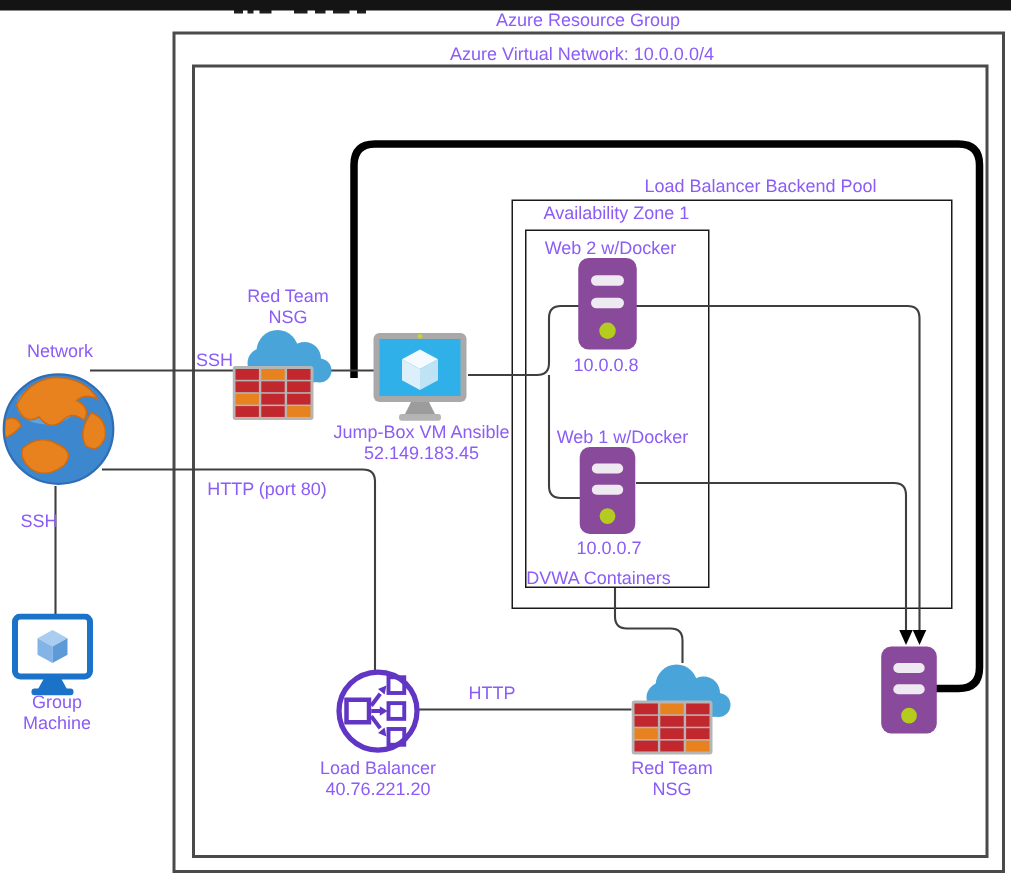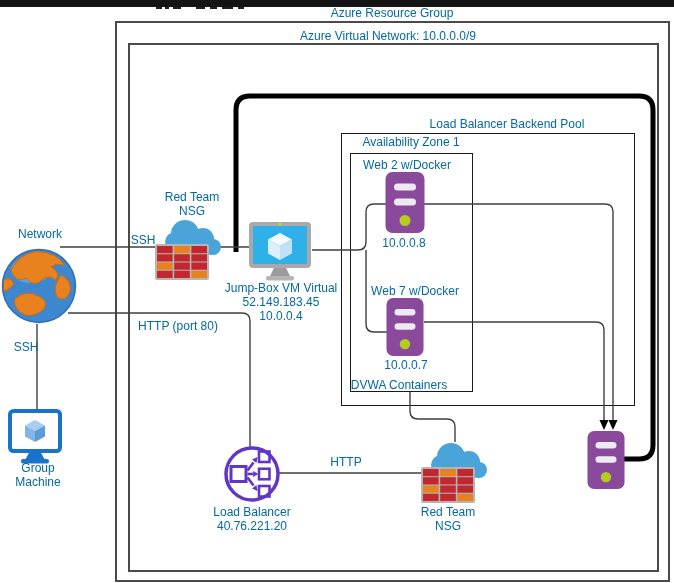--- a/index.html
+++ b/index.html
@@ -3,21 +3,21 @@
 <meta charset="utf-8">
 <style>
   html,body{margin:0;padding:0;background:#fff;}
   #stage{position:relative;width:674px;height:583px;overflow:hidden;background:#fff;
          font-family:"Liberation Sans",sans-serif;}
   
   .box{position:absolute;box-sizing:border-box;background:transparent;}
   .box-outer{border:2px solid #4a4a4a;}
   .box-inner{border:1.5px solid #1a1a1a;}
   
-  .lbl{position:absolute;font-size:12px;line-height:14px;color:#0369a1;
+  .lbl{position:absolute;font-size:12px;line-height:14px;color:#8b5cf6;
        transform:translateX(-50%);white-space:nowrap;text-align:center;z-index:4;}
   
   #wires{position:absolute;left:0;top:0;z-index:2;}
   .icon{position:absolute;z-index:3;}
   #topbar{position:absolute;left:0;top:0;width:674px;height:7px;background:#141414;z-index:6;}
   .frag{position:absolute;background:#1f1f1f;z-index:5;}
   
   .thin{fill:none;stroke:#3f3f3f;stroke-width:1.4px;}
   .thick{fill:none;stroke:#000;stroke-width:5px;}
   .arr{fill:#000;stroke:none;}
@@ -158,48 +158,47 @@
     <polygon class="lb-fill" points="30.2,25.9 35.4,29 30.2,32.1"></polygon>
     <line class="lb-stroke" x1="24.5" y1="32.5" x2="30.5" y2="40.5" stroke-width="2.6"></line>
     <polygon class="lb-fill" points="29,43.6 34.6,46 33.4,40"></polygon>
   </svg>
 
   <svg class="icon" style="left:421px;top:441px" width="72" height="64" viewBox="0 0 72 64">
     <use href="#nsg"></use>
   </svg>
 
   <div class="lbl" style="left:392px;top:6px">Azure Resource Group</div>
-  <div class="lbl" style="left:388px;top:29px">Azure Virtual Network: 10.0.0.0/9</div>
+  <div class="lbl" style="left:388px;top:29px">Azure Virtual Network: 10.0.0.0/4</div>
   <div class="lbl" style="left:507px;top:117px">Load Balancer Backend Pool</div>
   <div class="lbl" style="left:411px;top:135px">Availability Zone 1</div>
   <div class="lbl" style="left:407px;top:158px">Web 2 w/Docker</div>
   <div class="lbl" style="left:404px;top:236px">10.0.0.8</div>
-  <div class="lbl" style="left:415px;top:284px">Web 7 w/Docker</div>
+  <div class="lbl" style="left:415px;top:284px">Web 1 w/Docker</div>
   <div class="lbl" style="left:406px;top:358px">10.0.0.7</div>
   <div class="lbl" style="left:399px;top:378px">DVWA Containers</div>
   <div class="lbl" style="left:40px;top:227px">Network</div>
   <div class="lbl" style="left:143px;top:233px">SSH</div>
   <div class="lbl" style="left:192px;top:190px">
     <div>Red Team</div>
     <div>NSG</div>
   </div>
   <div class="lbl" style="left:281px;top:281px">
-    <div>Jump-Box VM Virtual</div>
+    <div>Jump-Box VM Ansible</div>
     <div>52.149.183.45</div>
-    <div>10.0.0.4</div>
   </div>
   <div class="lbl" style="left:178px;top:319px">HTTP (port 80)</div>
   <div class="lbl" style="left:26px;top:340px">SSH</div>
   <div class="lbl" style="left:38px;top:461px">
     <div>Group</div>
     <div>Machine</div>
   </div>
   <div class="lbl" style="left:252px;top:505px">
     <div>Load Balancer</div>
     <div>40.76.221.20</div>
   </div>
-  <div class="lbl" style="left:346px;top:455px">HTTP</div>
+  <div class="lbl" style="left:328px;top:455px">HTTP</div>
   <div class="lbl" style="left:448px;top:505px">
     <div>Red Team</div>
     <div>NSG</div>
   </div>
 
 </div>
 
 </body></html>

